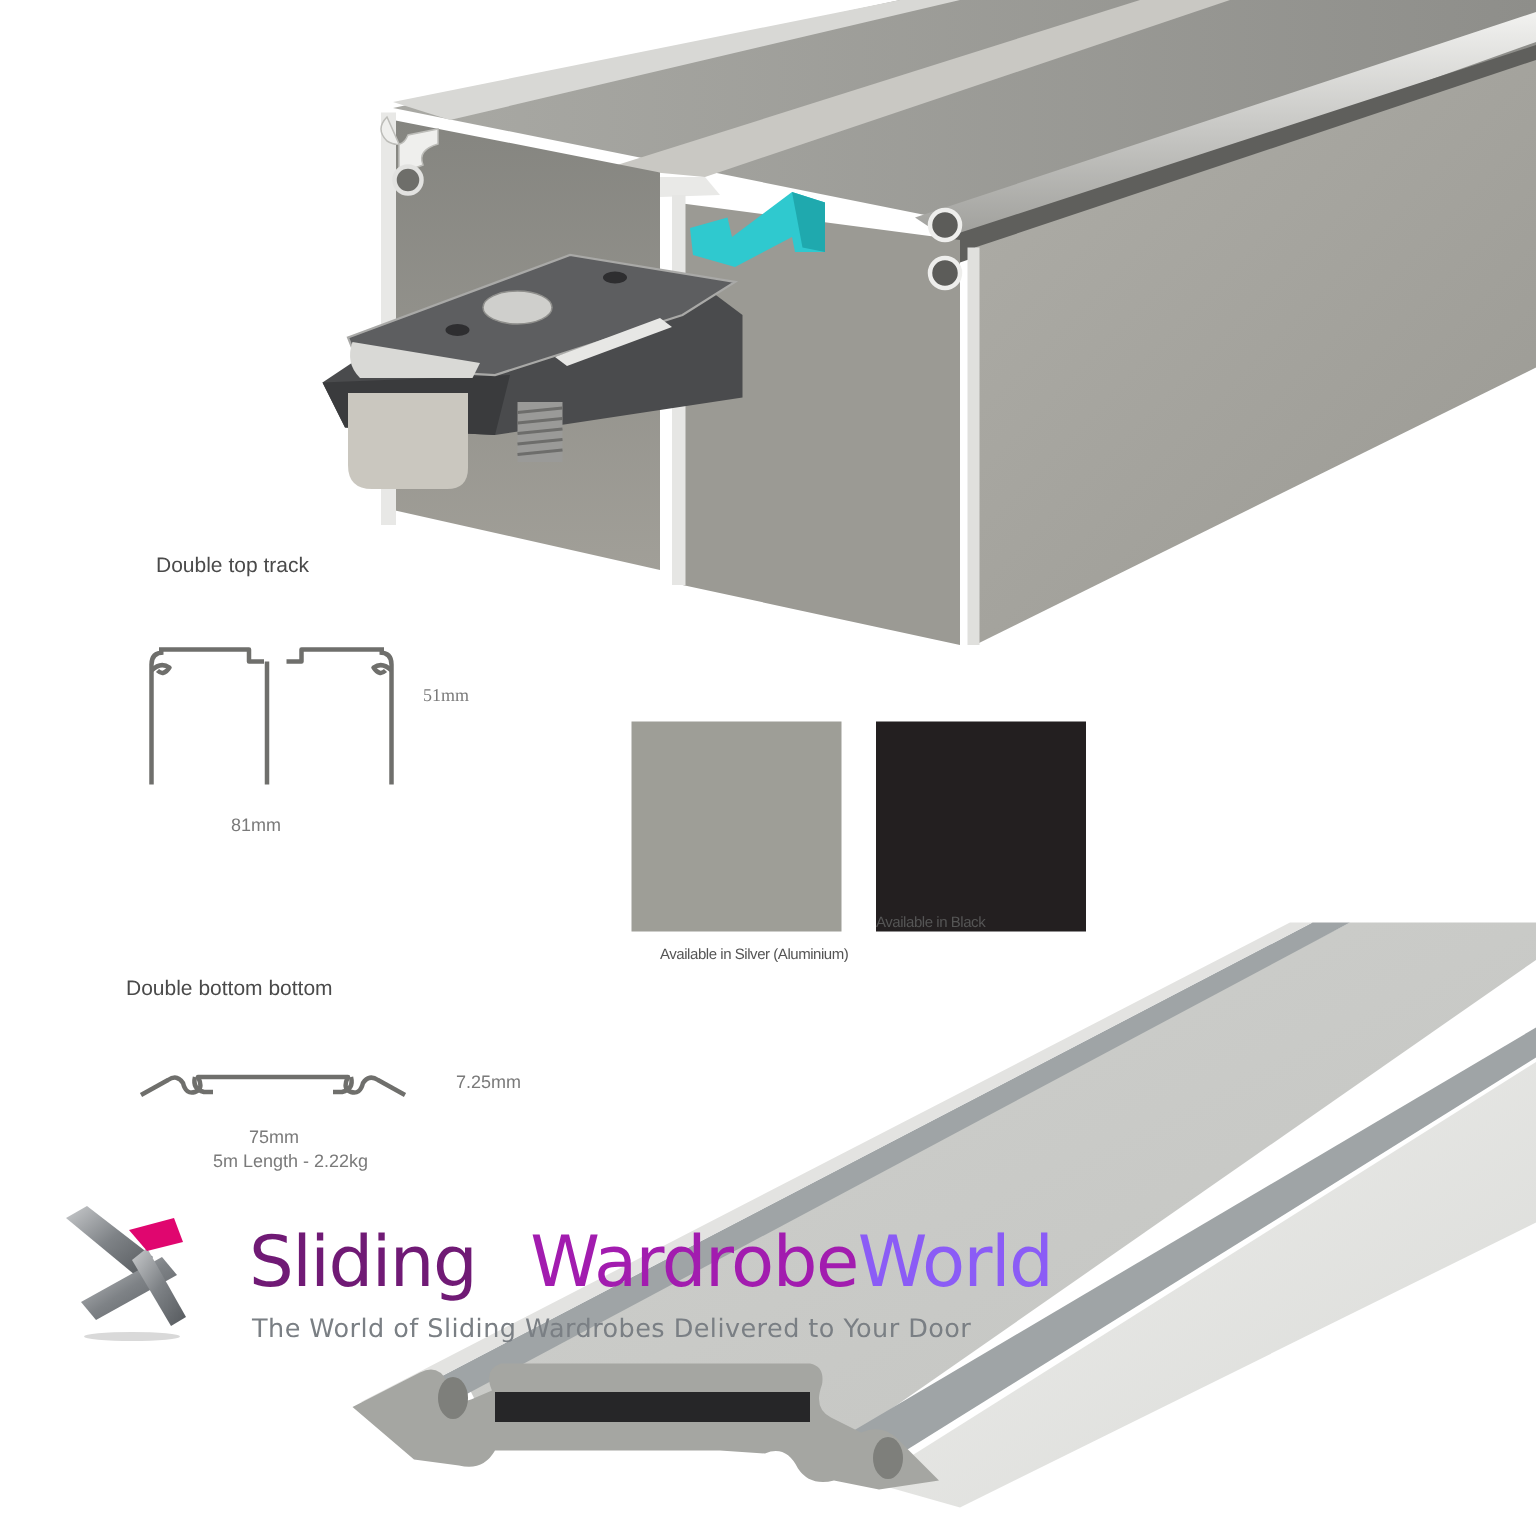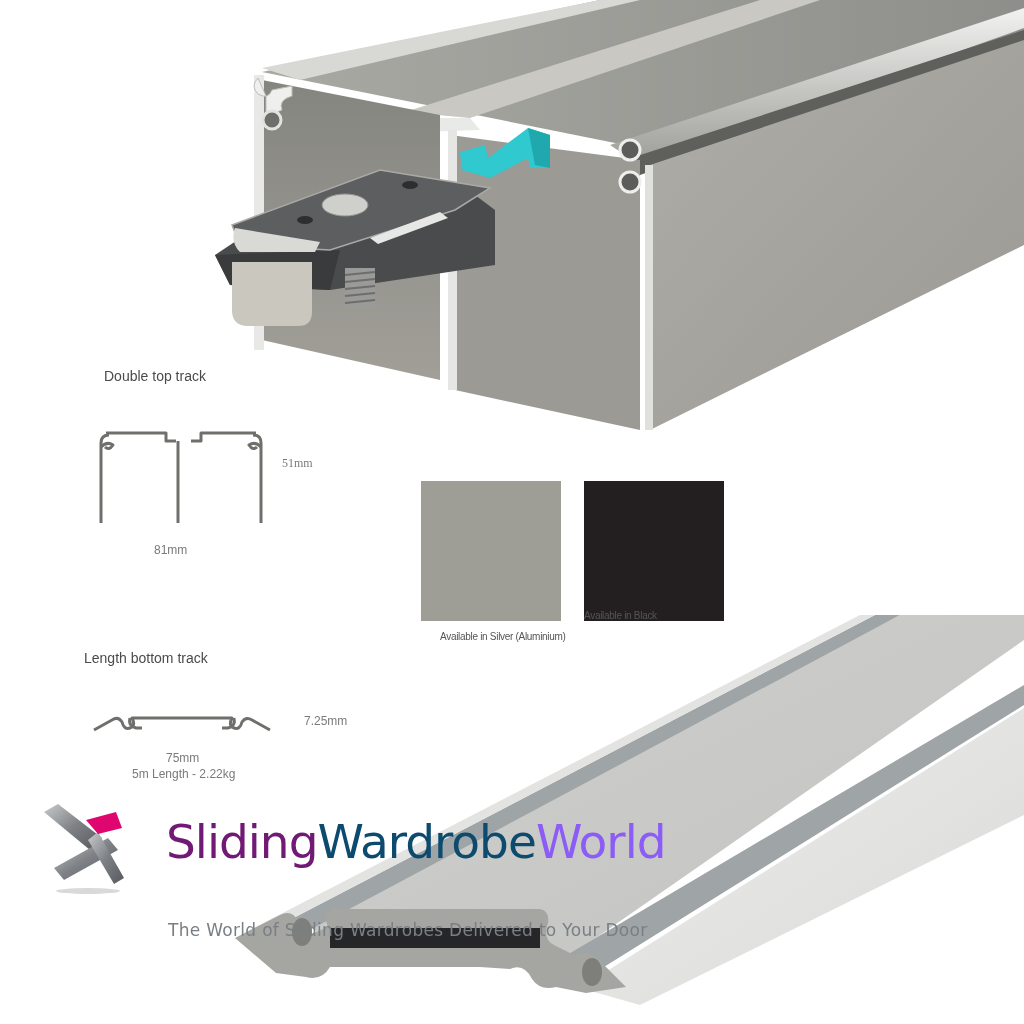--- a/index.html
+++ b/index.html
@@ -3,21 +3,21 @@
 <meta charset="utf-8">
 <style>
   html,body{margin:0;padding:0;background:#ffffff;}
   body{width:1024px;height:1024px;position:relative;overflow:hidden;font-family:"Liberation Sans",sans-serif;}
   .abs{position:absolute;}
   .section-title{font-weight:normal;font-size:14px;color:#4a4a4a;}
   .dim{font-size:12px;color:#7a7a7a;}
   .swatch{width:140px;height:140px;}
   .swatch-label{font-size:10px;color:#555;letter-spacing:-0.3px;}
   .brand{font-family:"DejaVu Sans",sans-serif;font-size:47px;letter-spacing:-1px;line-height:1;}
-  .tagline{font-family:"DejaVu Sans",sans-serif;font-size:17px;color:#7a7f84;letter-spacing:0.3px;margin-top:44px;}
+  .tagline{font-family:"DejaVu Sans",sans-serif;font-size:17px;color:#7a7f84;letter-spacing:0.3px;}
   svg{display:block;}
 </style>
 </head>
 <body>
 
 <div class="abs" style="left:0;top:0;width:1024px;height:440px;">
   <svg width="1024" height="440" viewBox="0 0 1024 440">
     <defs>
       <linearGradient id="topFace" x1="0" y1="0" x2="1" y2="0">
         <stop offset="0" stop-color="#a9a9a4"></stop>
@@ -107,34 +107,34 @@
   </svg>
 </div>
 <div class="abs dim" style="left:282px;top:456px;font-family:Liberation Serif, serif;">51mm</div>
 <div class="abs dim" style="left:154px;top:543px;">81mm</div>
 
 <div class="abs swatch" style="left:421px;top:481px;background:#9e9e97;"></div>
 <div class="abs swatch-label" style="left:421px;top:631px;margin-left:19px;">Available in Silver (Aluminium)</div>
 <div class="abs swatch" style="left:584px;top:481px;background:#231f20;"></div>
 <div class="abs swatch-label" style="left:584px;top:610px;">Available in Black</div>
 
-<div class="abs section-title" style="left:84px;top:650px;">Length bottom track</div>
+<div class="abs section-title" style="left:84px;top:650px;">Double bottom bottom</div>
 
 <div class="abs" style="left:92px;top:708px;">
   <svg width="180" height="28" viewBox="0 0 180 28">
     <g fill="none" stroke="#6f6f6c" stroke-width="3" stroke-linejoin="round">
       <path d="M2,22 L20,12 q6,-4 10,2 q2,8 8,6 q6,-2 2,-10 H140 q-4,8 2,10 q6,2 8,-6 q4,-6 10,-2 L178,22"></path>
       <path d="M38,10 q-2,8 6,10 h6"></path>
       <path d="M142,10 q2,8 -6,10 h-6"></path>
     </g>
   </svg>
 </div>
 <div class="abs dim" style="left:304px;top:714px;">7.25mm</div>
 <div class="abs dim" style="left:166px;top:751px;">75mm</div>
-<div class="abs dim" style="left:132px;top:767px;">5m Length - 2.22kg</div>
+<div class="abs dim" style="left:142px;top:767px;">5m Length - 2.22kg</div>
 
 <div class="abs" style="left:220px;top:610px;width:804px;height:414px;">
   <svg width="804" height="414" viewBox="0 0 804 414">
     <defs>
       <linearGradient id="btTop" x1="0" y1="0" x2="1" y2="1">
         <stop offset="0" stop-color="#cfd0cd"></stop>
         <stop offset="1" stop-color="#c3c4c1"></stop>
       </linearGradient>
       <linearGradient id="btRamp" x1="0" y1="0" x2="1" y2="1">
         <stop offset="0" stop-color="#eeeeec"></stop>
@@ -167,15 +167,15 @@
       </linearGradient>
     </defs>
     <polygon points="4,14 18,6 62,40 50,52" fill="url(#logoGrey)"></polygon>
     <polygon points="14,70 68,40 78,52 24,82" fill="url(#logoGrey)"></polygon>
     <polygon points="58,34 84,80 74,86 48,42" fill="url(#logoGrey)"></polygon>
     <polygon points="46,22 76,14 82,30 58,36" fill="#e0066f"></polygon>
     <ellipse cx="48" cy="93" rx="32" ry="3" fill="#d9d9d9"></ellipse>
   </svg>
 </div>
 <div class="abs brand" style="left:166px;top:818px;">
-  <span style="color:#701a75;">Sliding</span><span style="color:#0c4a6e;">Wardrobe</span><span style="color:#8b5cf6;">World</span>
+  <span style="color:#701a75;">Sliding</span><span style="color:#a21caf;margin-left:36px;">Wardrobe</span><span style="color:#8b5cf6;">World</span>
 </div>
 <div class="abs tagline" style="left:168px;top:876px;">The World of Sliding Wardrobes Delivered to Your Door</div>
 
 </body></html>

